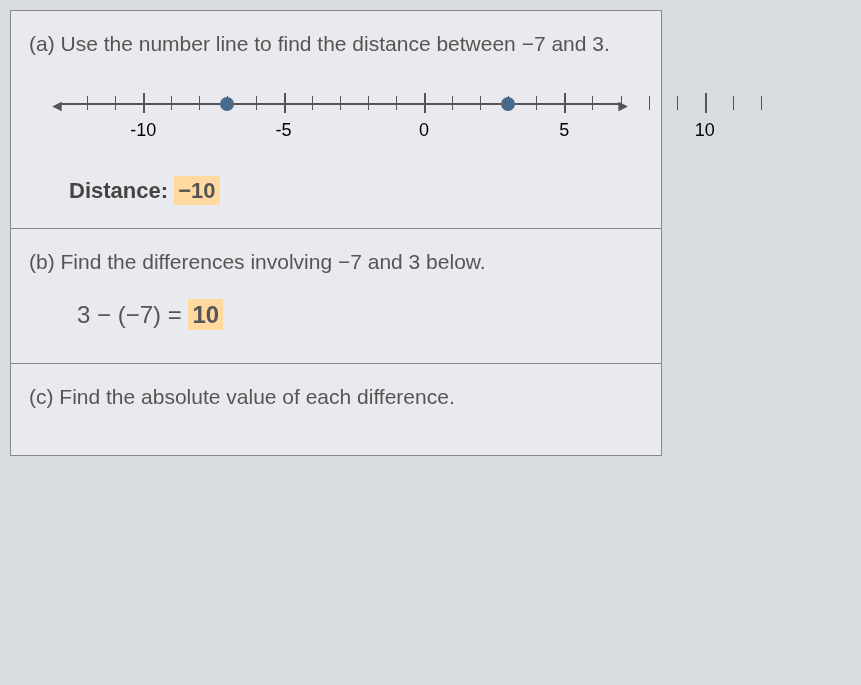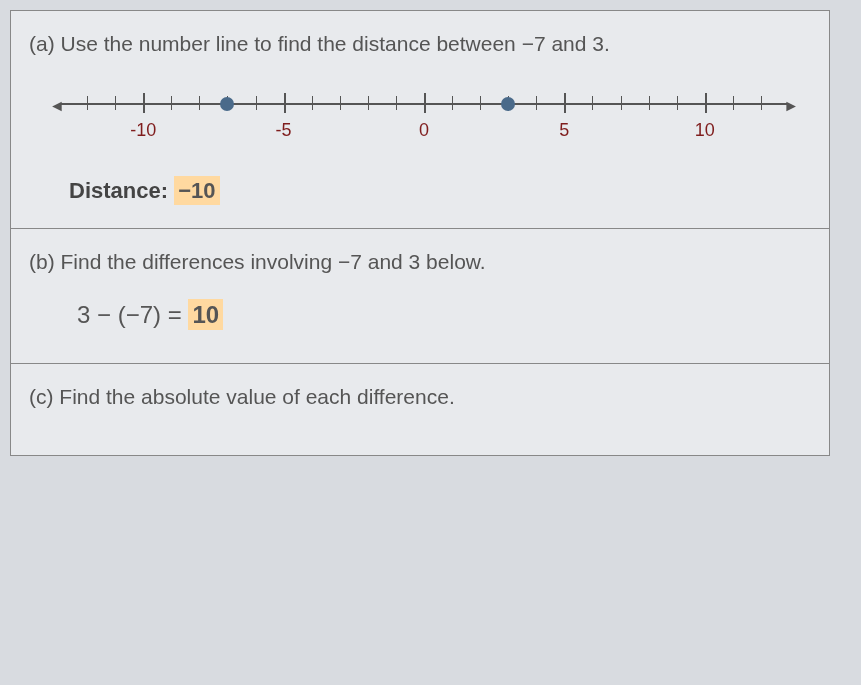--- a/index.html
+++ b/index.html
@@ -7,21 +7,21 @@
       font-family: Arial, Helvetica, sans-serif;
       background: #d8dbe0;
       padding: 10px;
       width: 861px;
       height: 685px;
       color: #4a4a4a;
     }
     .container {
       border: 1px solid #888;
       background: #e8eaed;
-      width: 820px;
+      width: 652px;
     }
     .section {
       border-bottom: 1px solid #888;
       padding: 18px 20px 24px 18px;
     }
     .section:last-child {
       border-bottom: none;
     }
     .prompt {
       font-size: 21px;
@@ -63,21 +63,21 @@
     .tick.major {
       top: 5px;
       height: 20px;
       width: 2px;
     }
     .tick-label {
       position: absolute;
       top: 32px;
       transform: translateX(-50%);
       font-size: 18px;
-      color: #7f1d1d;
+      color: #000000;
     }
     .dot {
       position: absolute;
       top: 9px;
       width: 14px;
       height: 14px;
       background: #4a6a8a;
       border-radius: 50%;
       transform: translateX(-50%);
     }

